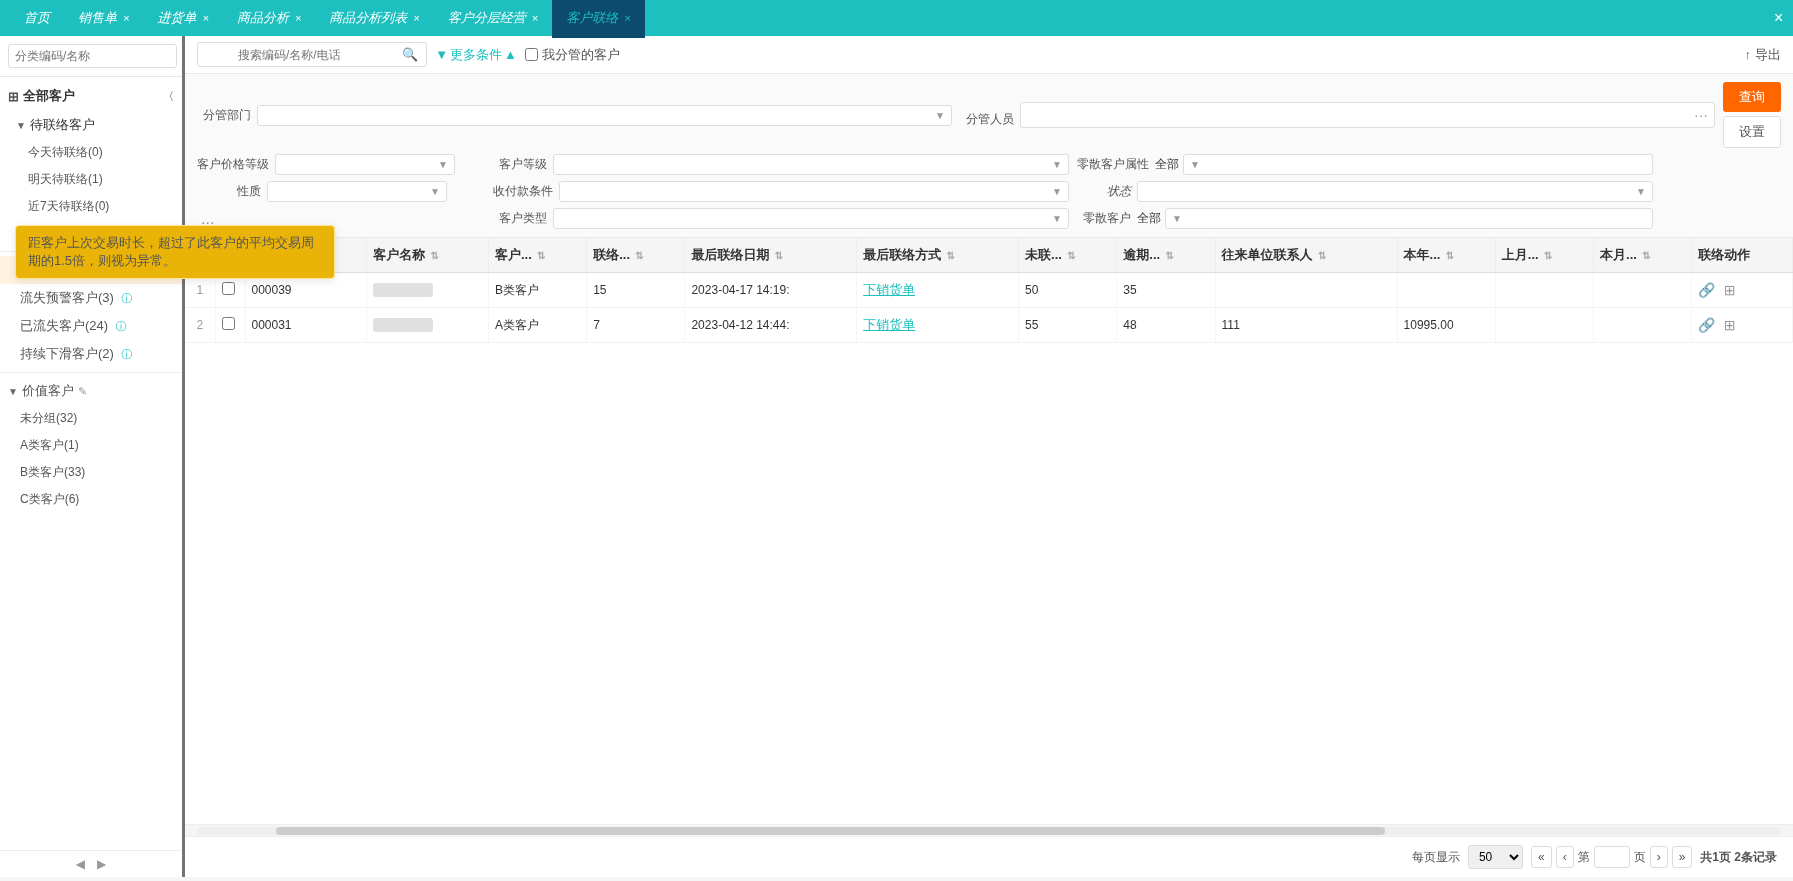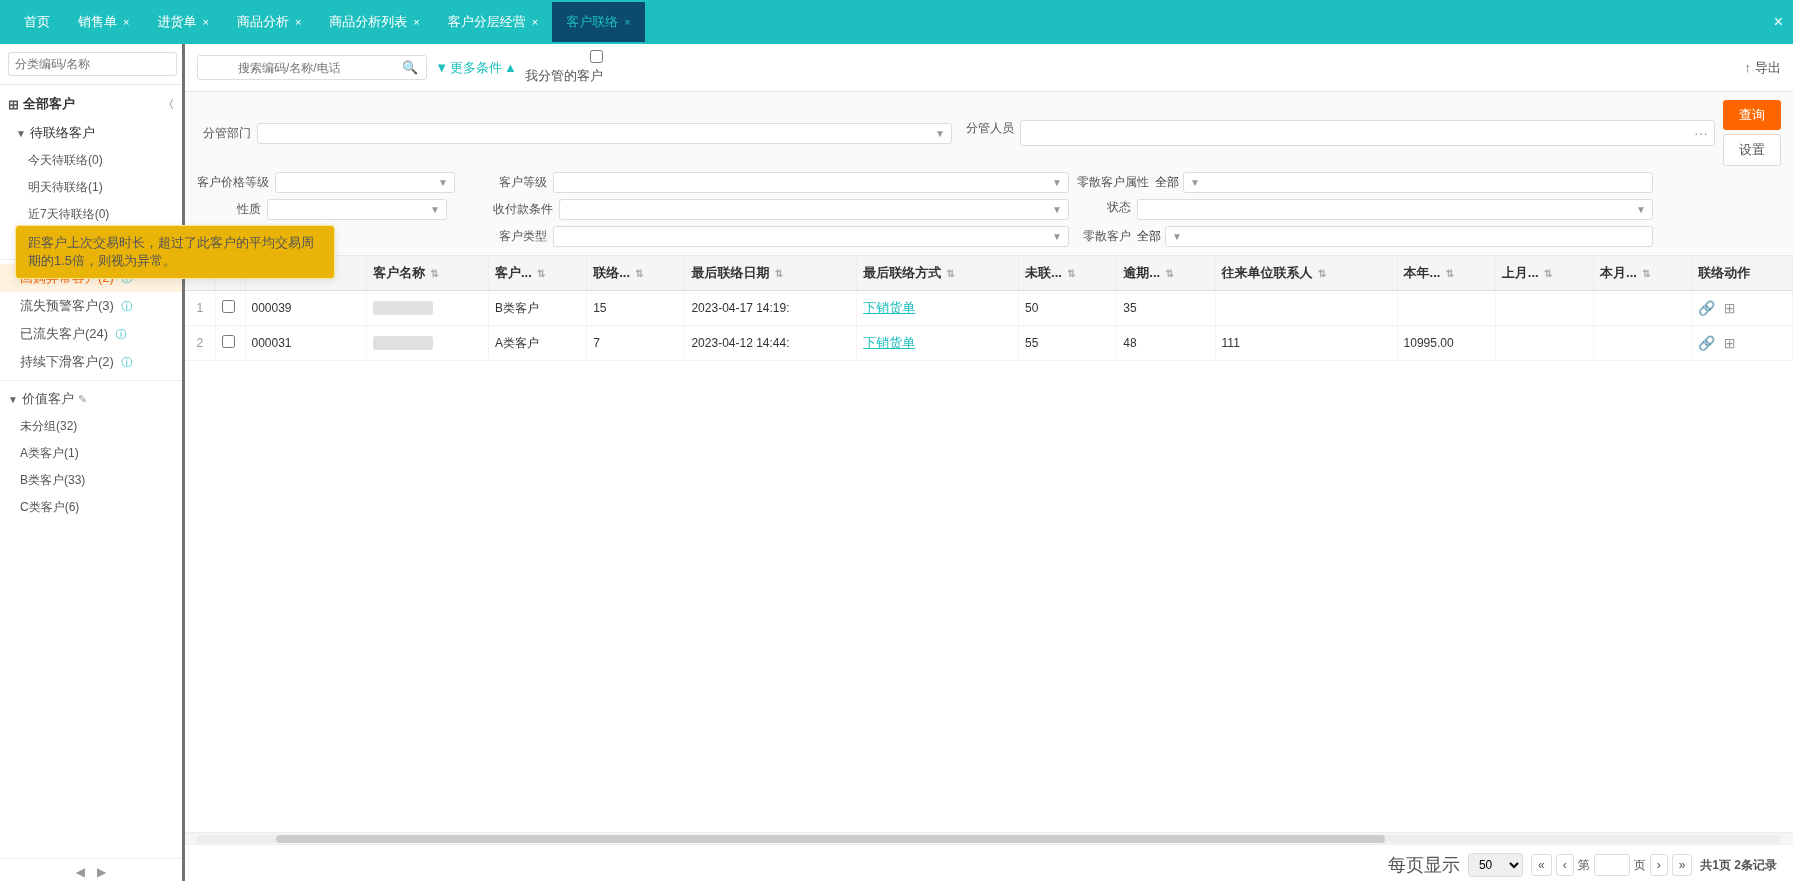--- a/index.html
+++ b/index.html
@@ -1,21 +1,22 @@
 <!DOCTYPE html>
 <html><head>
   <meta charset="utf-8">
   <style>
     * { box-sizing: border-box; margin: 0; padding: 0; font-family: 'Microsoft YaHei', Arial, sans-serif; font-size: 13px; }
     body { background: #f5f5f5; overflow: hidden; width: 1793px; height: 881px; }
 
     
     .top-nav {
-      display: flex; align-items: center; background: #1dbfbf; height: 44px; padding: 0 10px;
+      display: flex; align-items: center; background: #1dbfbf; height: 36px; padding: 0 10px;
       position: relative;
+      font-style: italic;
     }
     .top-nav .nav-item {
       color: #fff; padding: 0 14px; height: 40px; display: flex; align-items: center;
       cursor: pointer; font-size: 13px; white-space: nowrap;
     }
     .top-nav .nav-item.active { background: #0c4a6e; color: #1dbfbf; }
     .top-nav .nav-item .close-x { margin-left: 6px; font-size: 11px; color: inherit; }
     .top-nav .nav-close-all {
       position: absolute; right: 10px; top: 50%; transform: translateY(-50%);
       color: #fff; cursor: pointer; font-size: 16px;
@@ -75,21 +76,21 @@
       display: flex; align-items: center; border: 1px solid #ddd; border-radius: 3px;
       padding: 4px 8px; min-width: 200px;
     }
     .filter-search input { border: none; outline: none; font-size: 12px; flex: 1; }
     .filter-search .search-icon { color: #999; margin-left: 4px; }
     .more-conditions {
       display: flex; align-items: center; color: #1dbfbf; cursor: pointer; font-size: 12px;
     }
     .more-conditions .icon { margin-right: 2px; }
     .my-customer {
-      display: flex; align-items: flex-end; gap: 4px; font-size: 12px; color: #555; flex-direction: column;
+      display: flex; align-items: center; gap: 4px; font-size: 12px; color: #555;
     }
     .my-customer input[type=checkbox] { cursor: pointer; }
     .export-btn {
       margin-left: auto; color: #555; cursor: pointer; font-size: 12px;
       display: flex; align-items: center; gap: 4px;
     }
 
     
     .advanced-filter {
       background: #fafafa; border-bottom: 1px solid #e8e8e8; padding: 8px 12px;
@@ -138,21 +139,21 @@
     .action-link { color: #1dbfbf; text-decoration: underline; cursor: pointer; }
     .row-actions { display: flex; gap: 8px; }
     .row-action-icon { color: #999; cursor: pointer; font-size: 14px; }
     .blurred { background: #e0e0e0; border-radius: 3px; color: transparent; display: inline-block; min-width: 60px; height: 14px; }
 
     
     .table-footer {
       display: flex; align-items: center; justify-content: flex-end; padding: 8px 16px;
       border-top: 1px solid #eee; background: #fff; flex-shrink: 0; gap: 8px;
     }
-    .footer-label { color: #555; font-size: 18px; }
+    .footer-label { color: #555; font-size: 12px; }
     .page-size-select {
       border: 1px solid #ddd; border-radius: 3px; padding: 3px 6px; font-size: 12px;
       outline: none;
     }
     .page-nav { display: flex; align-items: center; gap: 4px; }
     .page-nav-btn {
       border: 1px solid #ddd; border-radius: 3px; padding: 3px 6px; cursor: pointer;
       background: #fff; font-size: 12px; color: #555;
     }
     .page-input {
@@ -312,21 +313,21 @@
     <div class="advanced-filter">
 
       <div class="filter-row">
         <div style="flex:2;display:flex;align-items:center;">
           <span class="filter-label" style="min-width:60px;">分管部门</span>
           <div class="filter-select" style="flex:1;">
             <span class="select-text"></span>
             <span class="select-arrow">▼</span>
           </div>
         </div>
-        <div style="flex:2;display:flex;align-items:flex-start;">
+        <div style="flex:2;display:flex;align-items:flex-end;">
           <span class="filter-label" style="min-width:60px;">分管人员</span>
           <div class="filter-select" style="flex:1;">
             <span class="select-text"></span>
             <span style="color:#999;font-size:14px;">···</span>
           </div>
         </div>
         <div class="filter-actions">
           <button class="btn-query">查询</button>
           <button class="btn-settings">设置</button>
         </div>
@@ -365,21 +366,21 @@
             <span class="select-arrow">▼</span>
           </div>
         </div>
         <div style="flex:2;display:flex;align-items:center;">
           <span class="filter-label" style="min-width:60px;">收付款条件</span>
           <div class="filter-select" style="flex:1;">
             <span class="select-text"></span>
             <span class="select-arrow">▼</span>
           </div>
         </div>
-        <div style="flex:2;display:flex;align-items:flex-start;">
+        <div style="flex:2;display:flex;align-items:center;font-style:italic;">
           <span class="filter-label" style="min-width:60px;">状态</span>
           <div class="filter-select" style="flex:1;">
             <span class="select-text"></span>
             <span class="select-arrow">▼</span>
           </div>
         </div>
         <div style="width:120px;"></div>
       </div>
 
       <div class="filter-row">

